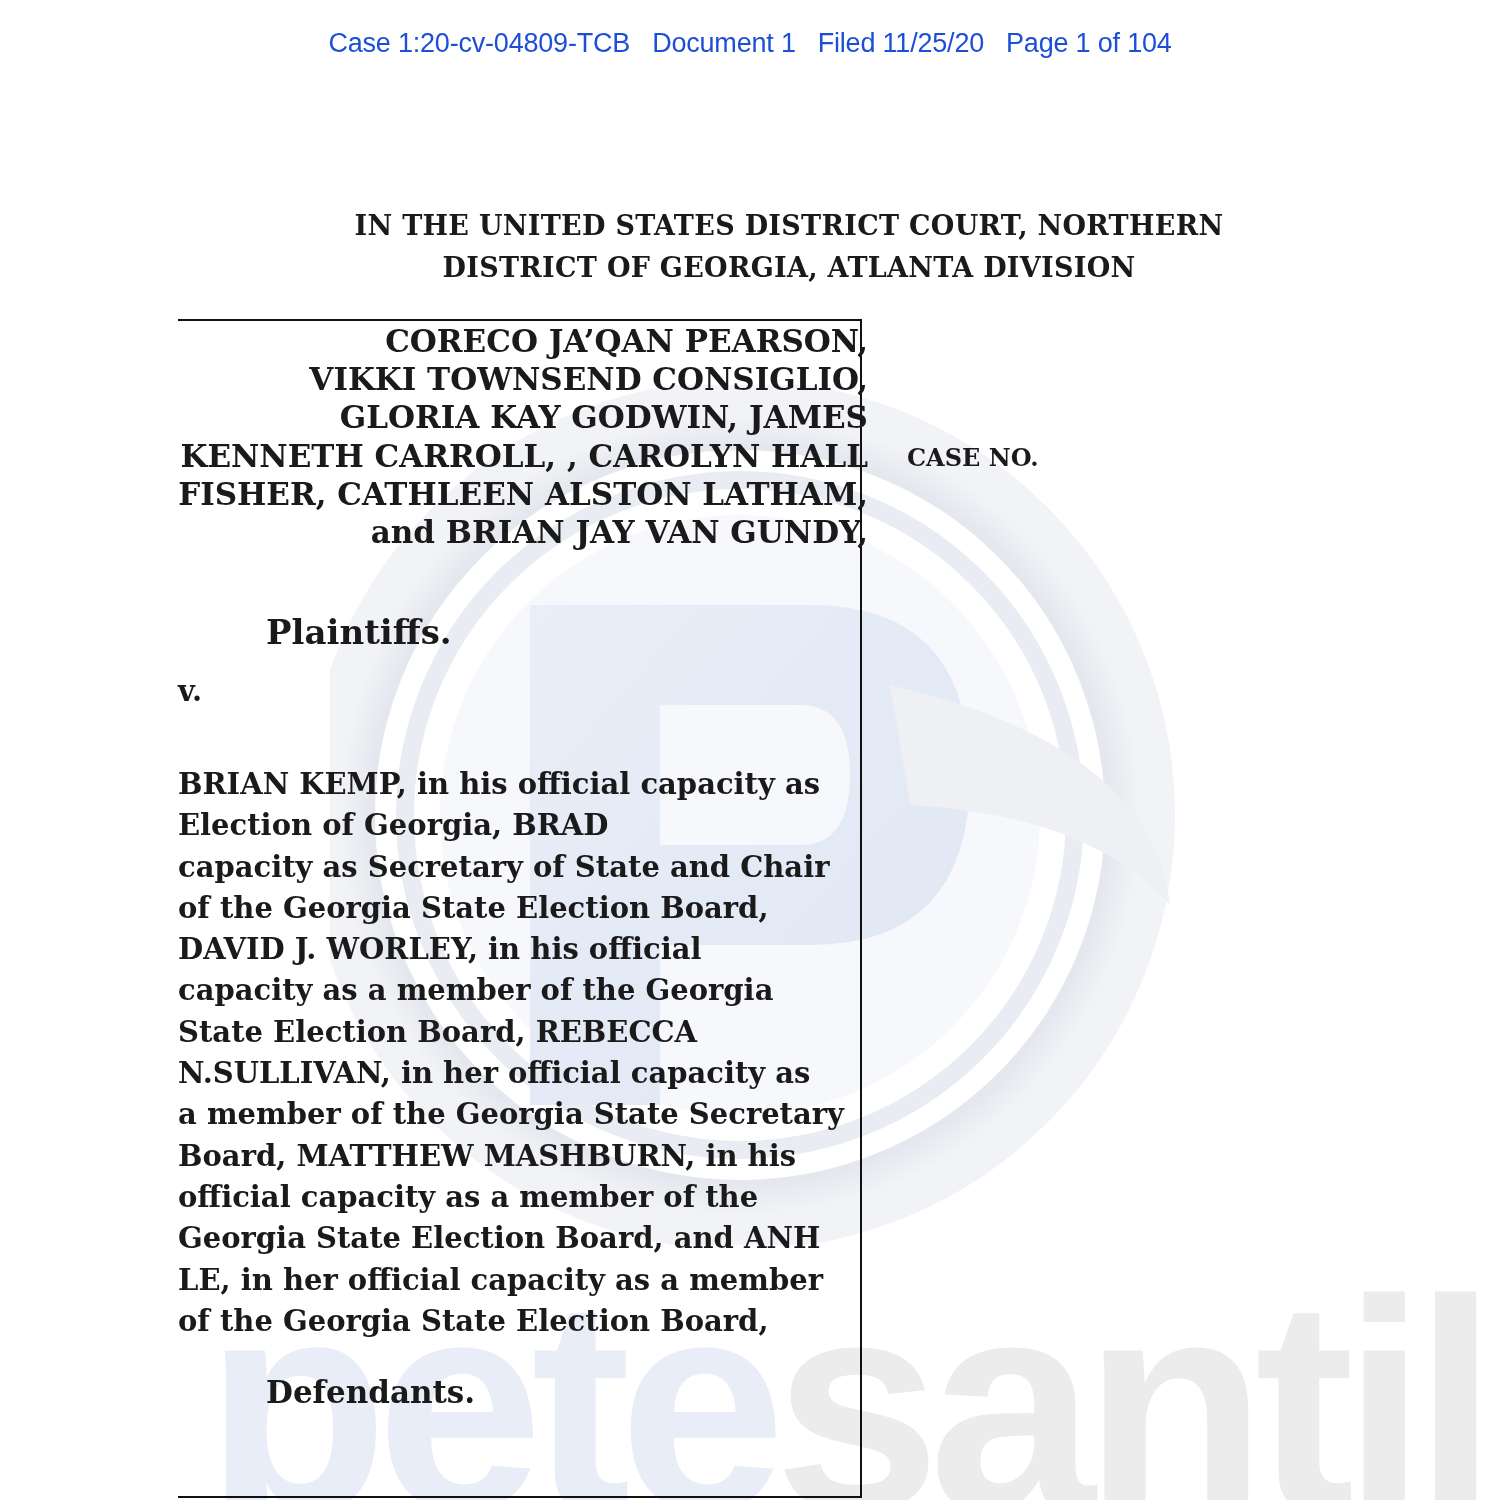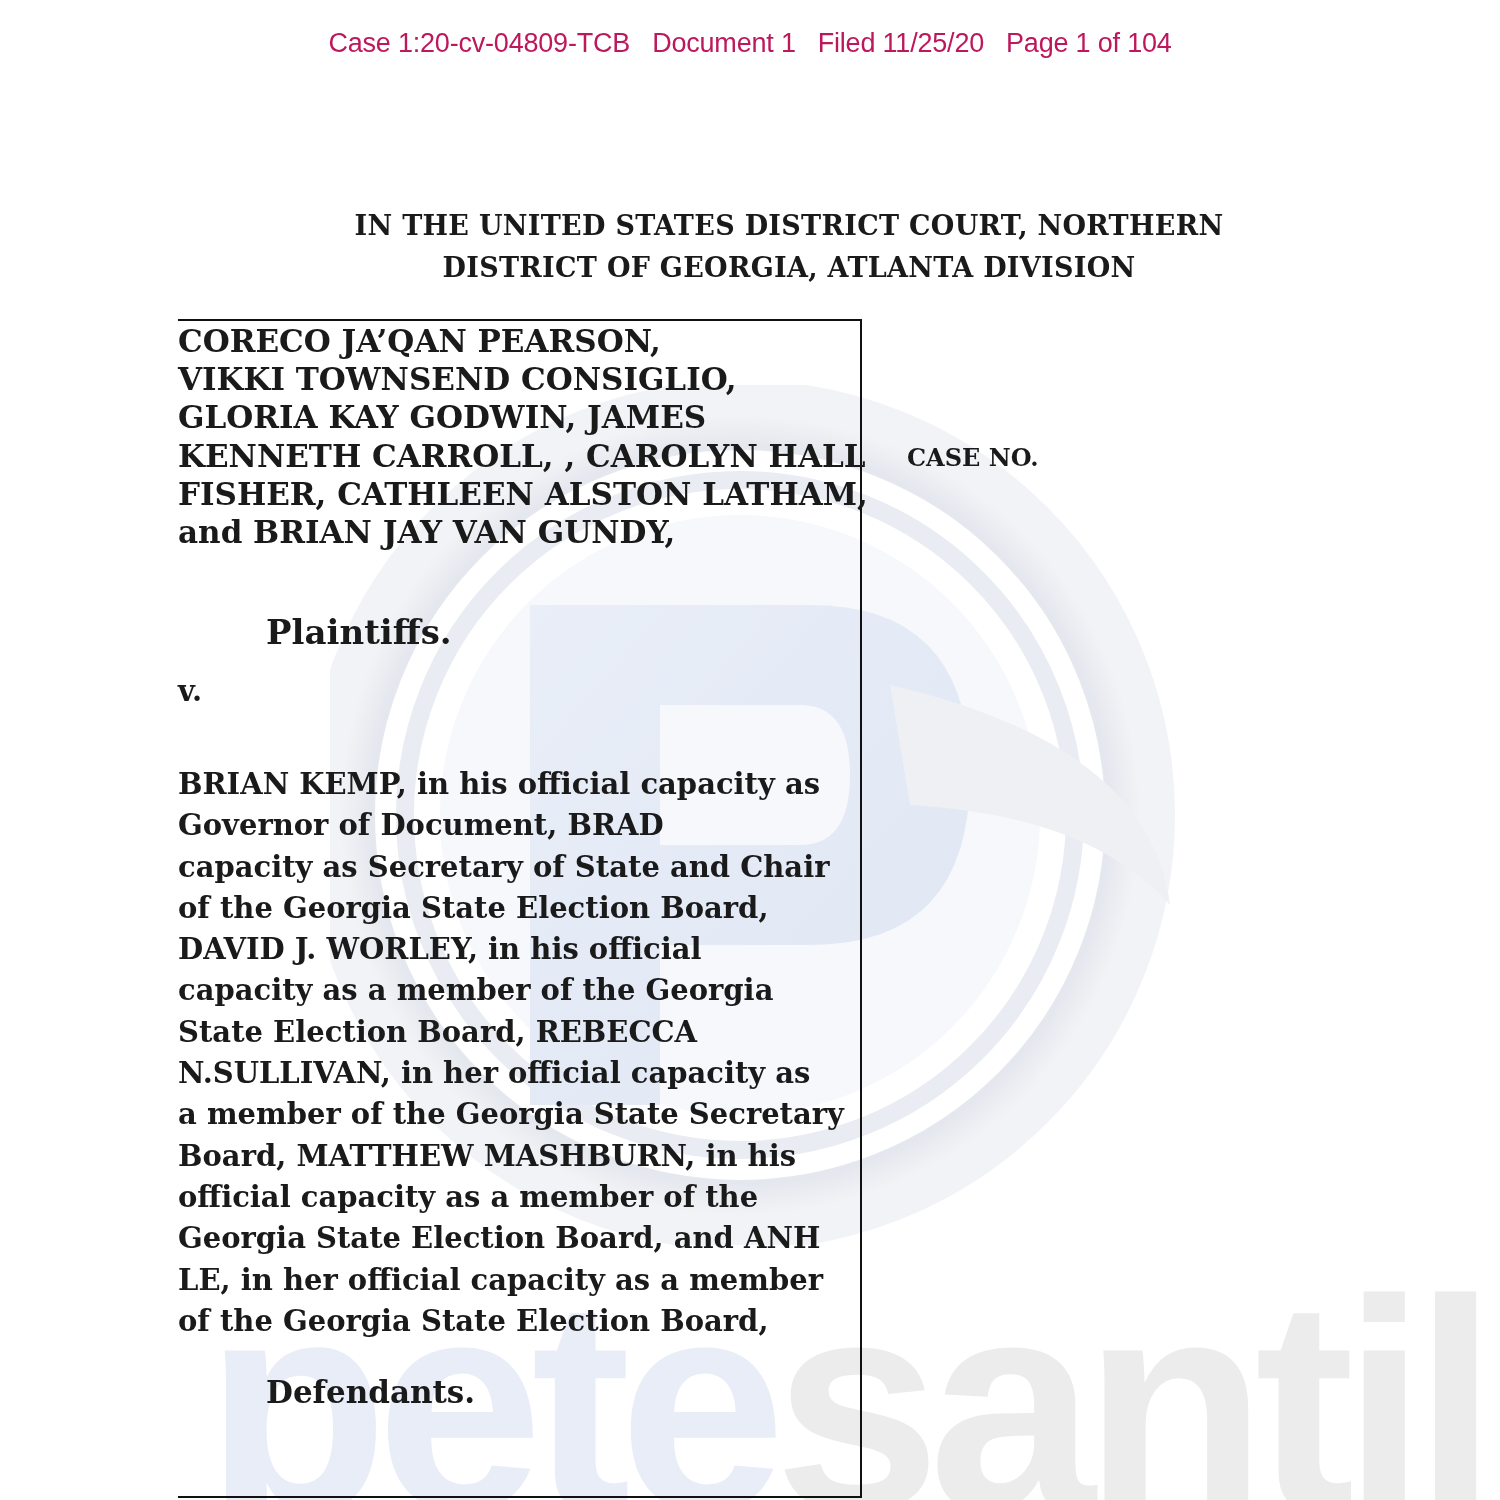--- a/index.html
+++ b/index.html
@@ -16,21 +16,21 @@
       color: #1a1a1a;
     }
     .header-stamp {
       position: absolute;
       top: 28px;
       left: 0;
       width: 1500px;
       text-align: center;
       font-family: "Liberation Sans", sans-serif;
       font-size: 27px;
-      color: #be185d;
+      color: #1d4ed8;
       white-space: pre;
       letter-spacing: -0.2px;
     }
     .header-stamp span { margin: 0 11px; }
 
     
     .wm-logo {
       position: absolute;
       left: 330px;
       top: 385px;
@@ -81,20 +81,21 @@
 
     .plaintiff-names {
       position: absolute;
       left: 178px;
       top: 322px;
       width: 690px;
       font-weight: bold;
       font-size: 31px;
       line-height: 38.2px;
       z-index: 3;
+      text-align: right;
     }
     .plaintiff-names div { white-space: nowrap; }
 
     .plaintiffs-label {
       position: absolute;
       left: 266px;
       top: 612px;
       font-weight: bold;
       font-size: 34px;
       z-index: 3;
@@ -178,21 +179,21 @@
   <div>KENNETH CARROLL, , CAROLYN HALL</div>
   <div>FISHER, CATHLEEN ALSTON LATHAM,</div>
   <div>and BRIAN JAY VAN GUNDY,</div>
 </div>
 <div class="plaintiffs-label">Plaintiffs.</div>
 
 <div class="versus">v.</div>
 
 <div class="defendant-names">
   <div>BRIAN KEMP, in his official capacity as</div>
-  <div>Governor of Document, BRAD</div>
+  <div>Election of Georgia, BRAD</div>
   <div>capacity as Secretary of State and Chair</div>
   <div>of the Georgia State Election Board,</div>
   <div>DAVID J. WORLEY, in his official</div>
   <div>capacity as a member of the Georgia</div>
   <div>State Election Board, REBECCA</div>
   <div>N.SULLIVAN, in her official capacity as</div>
   <div>a member of the Georgia State Secretary</div>
   <div>Board, MATTHEW MASHBURN, in his</div>
   <div>official capacity as a member of the</div>
   <div>Georgia State Election Board, and ANH</div>

